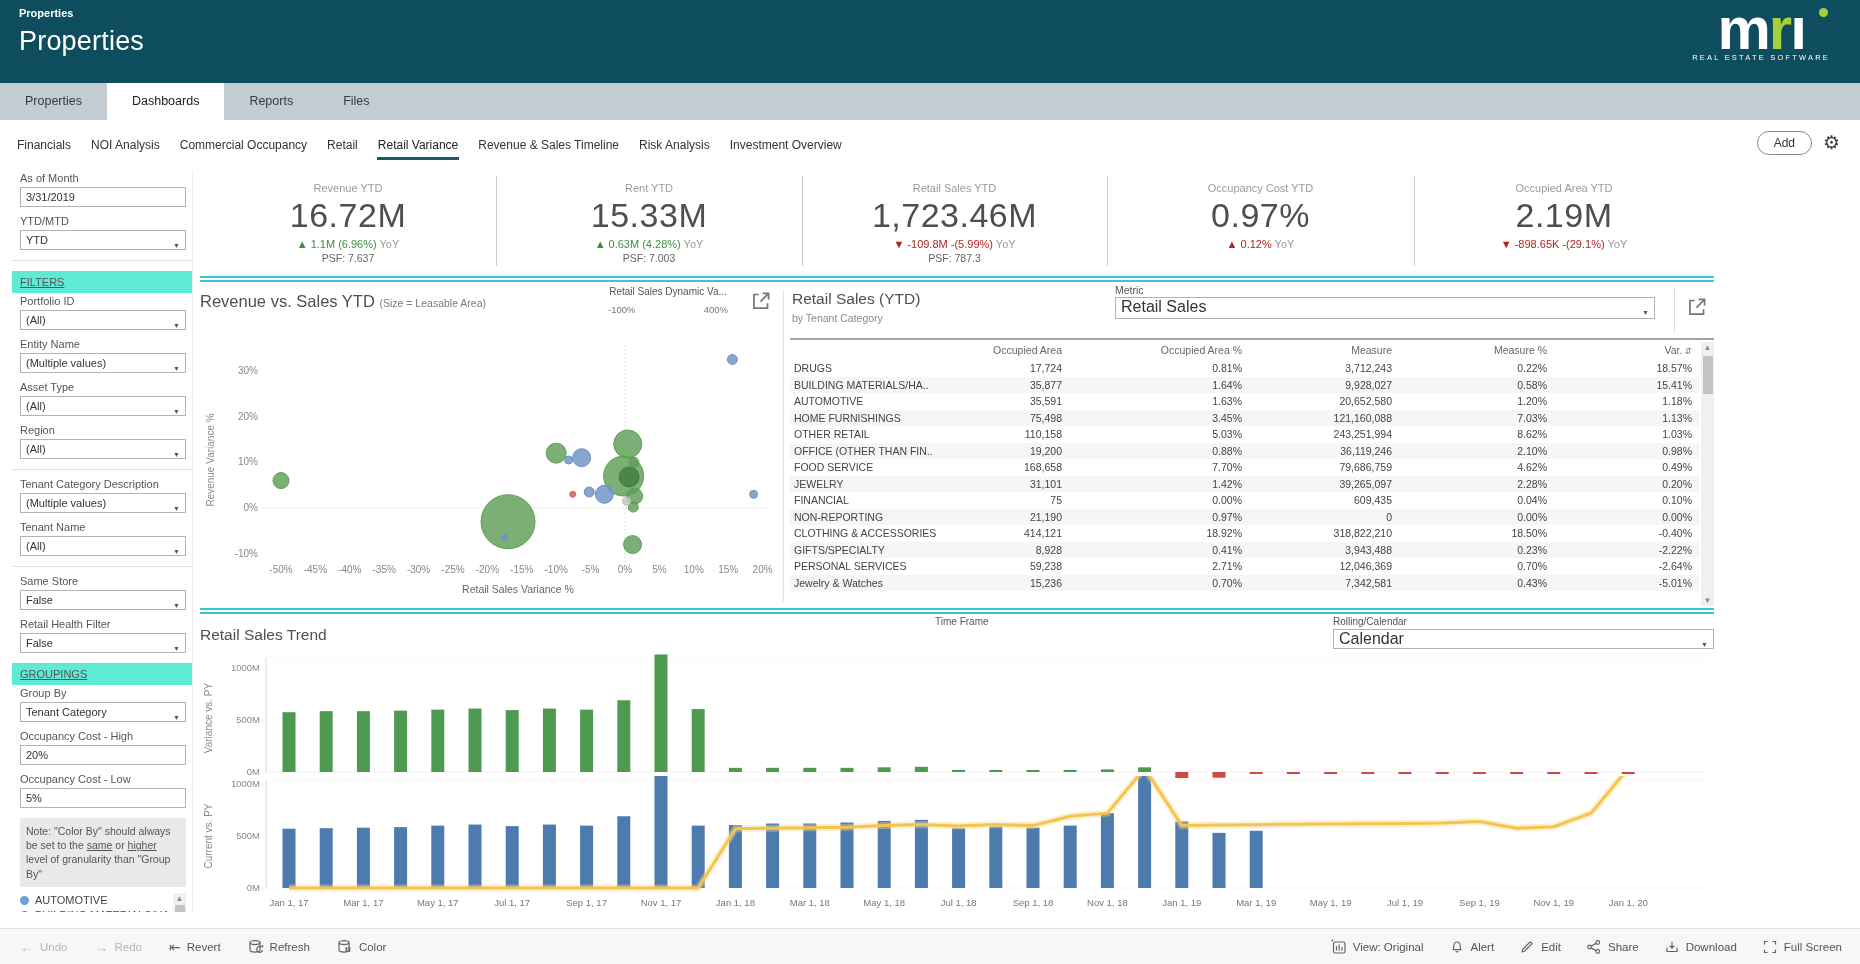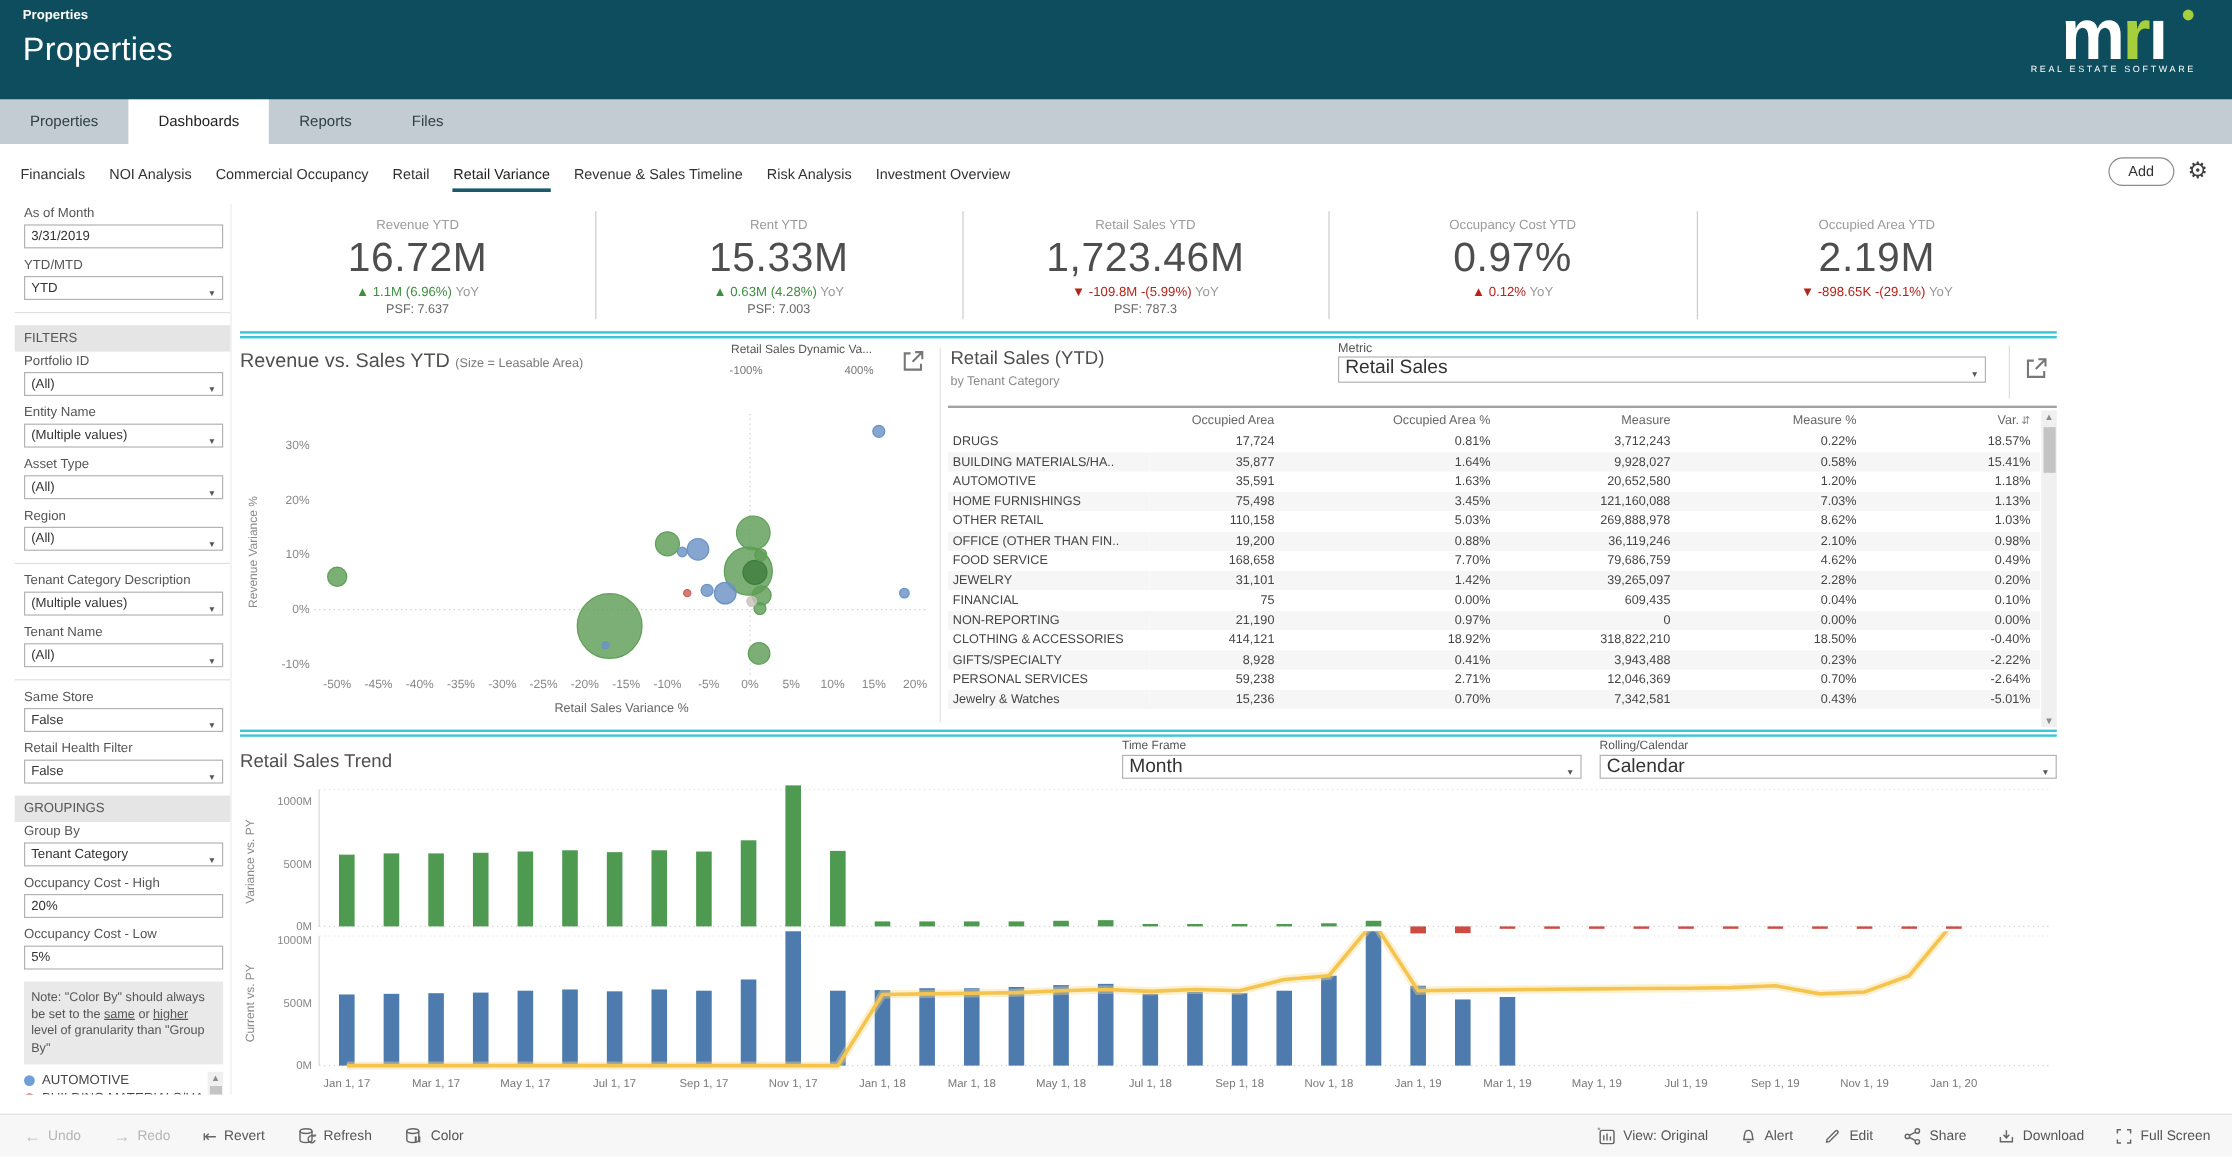--- a/index.html
+++ b/index.html
@@ -33,21 +33,21 @@
   
   .sidebar { position:absolute; left:12px; top:170px; width:181px; height:742px; overflow:hidden;
              font-size:11px; color:#333; padding:0 6px 0 8px; border-right:1px solid #ececec; }
   .fld-label { color:#555; margin:8px 0 3px; }
   .fld-label:first-child { margin-top:2px; }
   .tinput { width:100%; height:20px; border:1px solid #b3b3b3; background:#fff; font-size:11px; color:#333;
             padding:1px 5px; font-family:inherit; }
   .selectbox { position:relative; width:100%; height:20px; border:1px solid #b3b3b3; background:#fff;
                line-height:18px; padding:0 18px 0 5px; color:#333; white-space:nowrap; overflow:hidden; cursor:pointer; }
   .selectbox .arr { position:absolute; right:5px; top:6px; font-size:7px; color:#555; }
-  .sec-hdr { background:#e5e5e5; color:#555; margin:10px -6px 0 -8px; padding:5px 8px; }
+  .sec-hdr { background:#5eead4; color:#555; margin:10px -6px 0 -8px; padding:5px 8px;text-decoration:underline; }
   .sdivider { height:1px; background:#e0e0e0; margin:10px -6px 0 -8px; }
   .note { background:#e9e9e9; padding:6px 6px; margin-top:10px; font-size:10.5px; color:#555; line-height:1.35; }
   .note .u { text-decoration:underline; }
   .legend { position:relative; margin-top:6px; padding-right:16px; height:60px; overflow:hidden; }
   .leg-row { display:flex; align-items:center; height:15px; white-space:nowrap; overflow:hidden; font-size:11px; color:#444; }
   .leg-dot { width:9px; height:9px; border-radius:50%; margin-right:6px; flex:none; }
   .leg-scroll { position:absolute; right:0; top:0; bottom:4px; width:13px; background:#f0f0f0; }
   .leg-scroll .sa { position:absolute; left:0; width:13px; font-size:8px; color:#8d8d8d; text-align:center; }
   .leg-thumb { position:absolute; left:1.5px; top:12px; width:10px; height:22px; background:#c4c4c4; }
 
@@ -344,21 +344,21 @@
             <td>75,498</td>
             <td>3.45%</td>
             <td>121,160,088</td>
             <td>7.03%</td>
             <td>1.13%</td>
           </tr>
           <tr>
             <td>OTHER RETAIL</td>
             <td>110,158</td>
             <td>5.03%</td>
-            <td>269,888,978</td>
+            <td>243,251,994</td>
             <td>8.62%</td>
             <td>1.03%</td>
           </tr>
           <tr>
             <td>OFFICE (OTHER THAN FIN..</td>
             <td>19,200</td>
             <td>0.88%</td>
             <td>36,119,246</td>
             <td>2.10%</td>
             <td>0.98%</td>
@@ -434,21 +434,20 @@
       <div class="tscroll-thumb"></div>
       <span class="sa" style="bottom:1px">▼</span>
     </div>
   </div>
 
   <div class="cyan-sep" style="top:608px"></div>
 
   <div class="trend-panel">
     <div class="trend-title">Retail Sales Trend</div>
     <div class="tsel-label" style="left:735px">Time Frame</div>
-    <div class="selectbox tsel" style="left:735px; width:383px"><span>Month</span><span class="arr">▼</span></div>
     <div class="tsel-label" style="left:1133px">Rolling/Calendar</div>
     <div class="selectbox tsel" style="left:1133px; width:381px"><span>Calendar</span><span class="arr">▼</span></div>
     <svg id="trend-top-svg" style="position:absolute; left:0; top:38px" width="1514" height="124">
         <line x1="66" y1="4" x2="66" y2="118" stroke="#d8d8d8"></line>
         <line x1="66" y1="118" x2="1508" y2="118" stroke="#cfcfcf" stroke-dasharray="1,3"></line>
         <line x1="66" y1="4" x2="1508" y2="4" stroke="#e3e3e3" stroke-dasharray="1,3"></line>
         <text x="60" y="121" text-anchor="end" font-size="9.5" fill="#888">0M</text>
         <text x="60" y="69" text-anchor="end" font-size="9.5" fill="#888">500M</text>
         <text x="60" y="17" text-anchor="end" font-size="9.5" fill="#888">1000M</text>
         <text x="12" y="64" text-anchor="middle" font-size="10" fill="#888" transform="rotate(-90 12 64)">Variance vs. PY</text>

